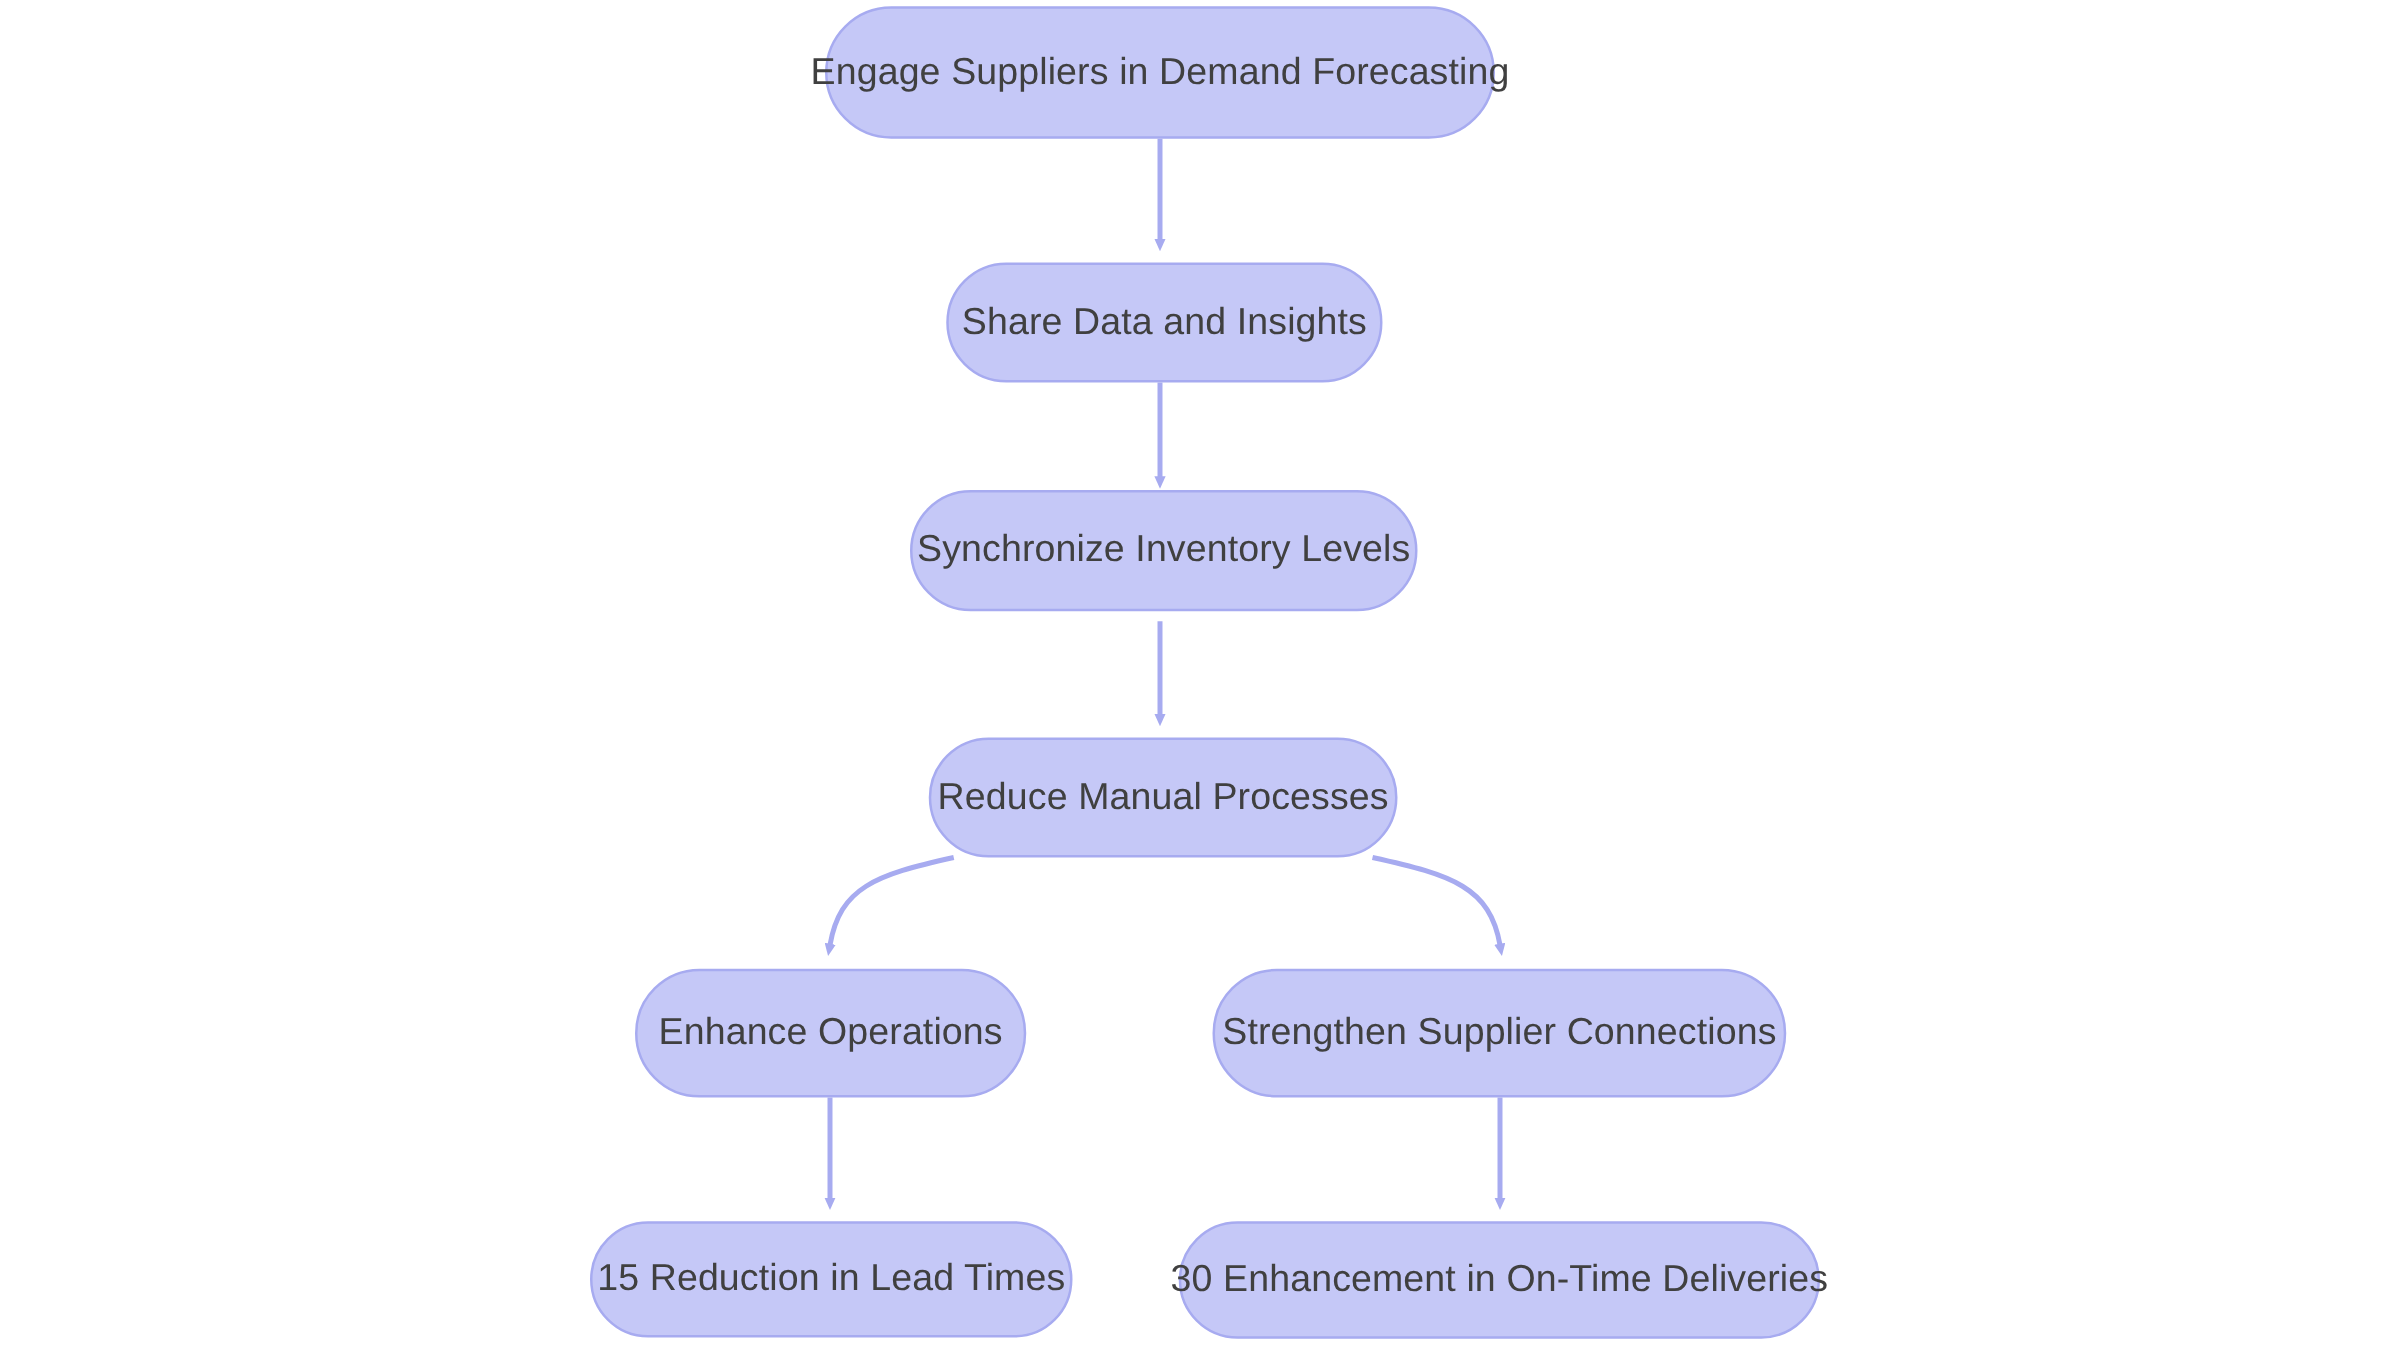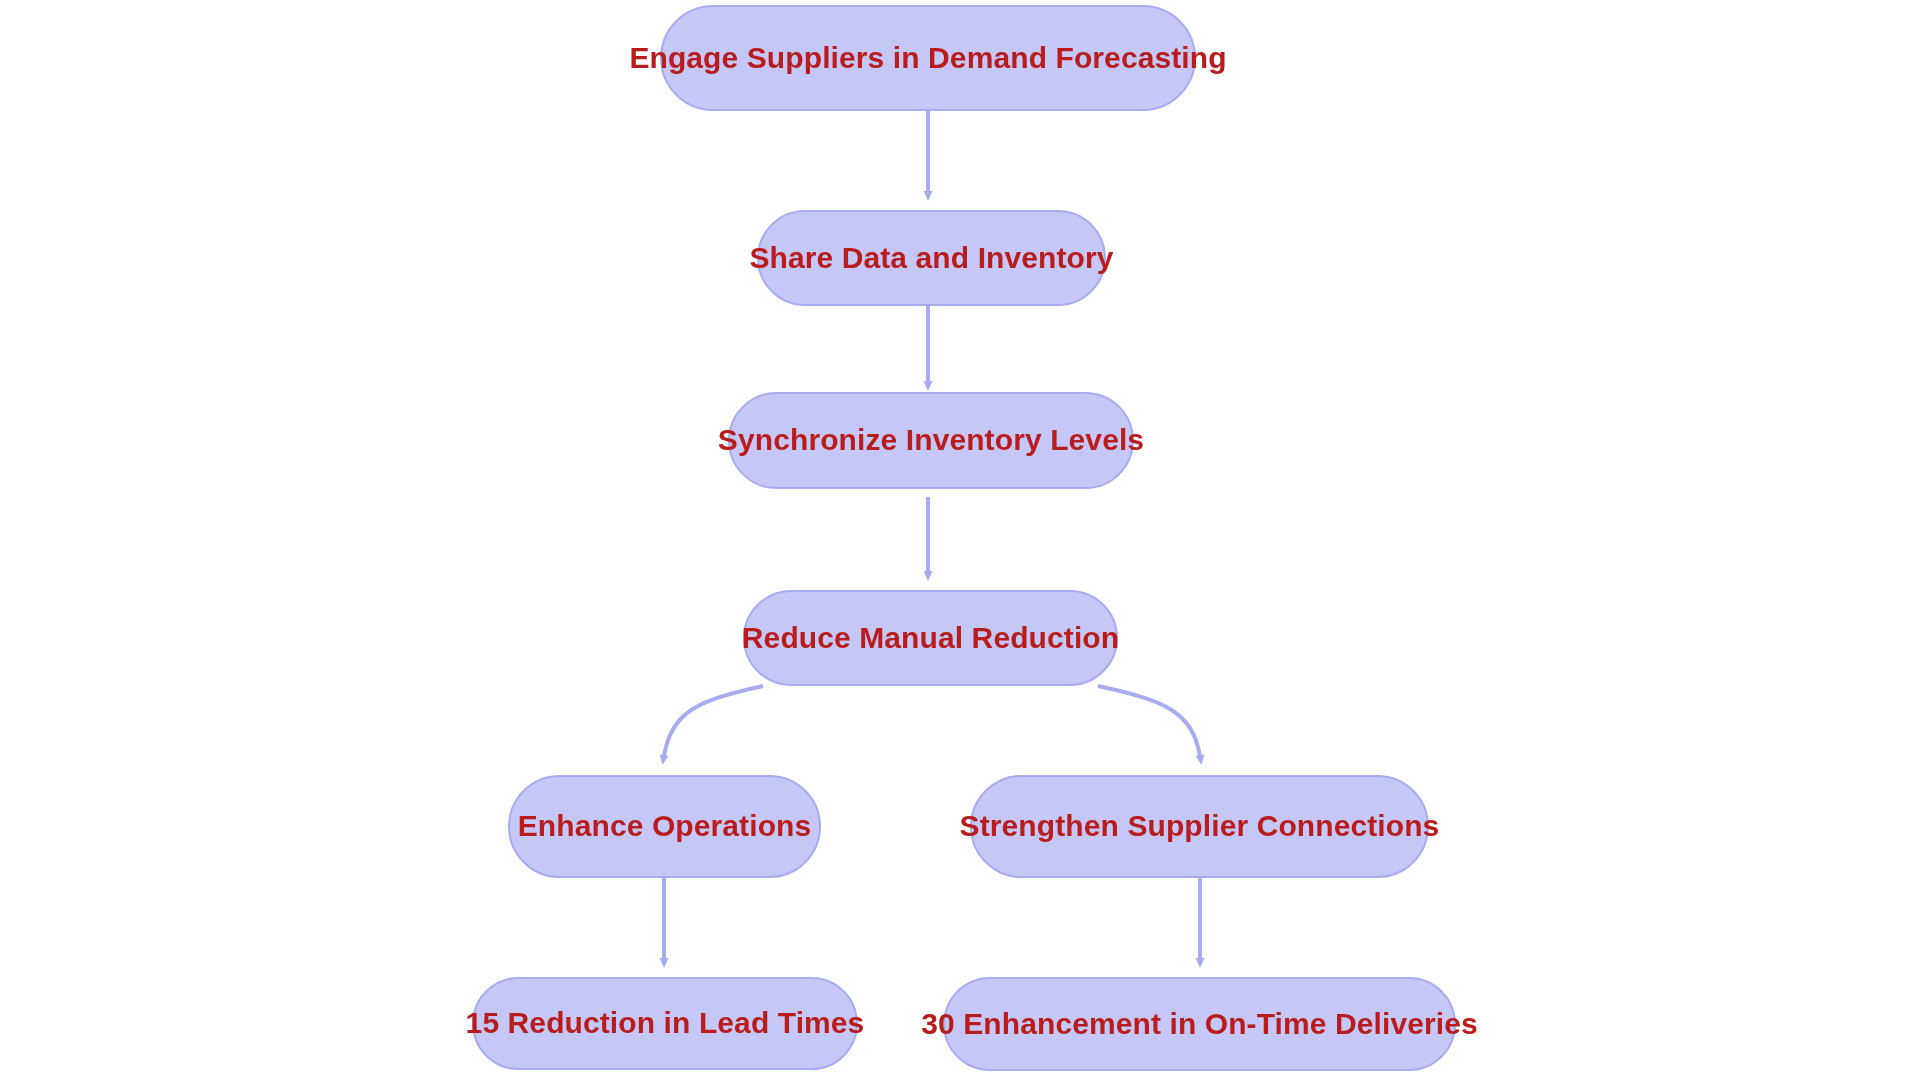--- a/index.html
+++ b/index.html
@@ -33,24 +33,24 @@
     display: flex;
     align-items: center;
     justify-content: center;
     background: #c5c8f7;
     border: 2px solid #a7abf0;
     border-radius: 999px;
     text-align: center;
     padding: 0 26px;
   }
   .node-label {
-    color: #b91c1c;
+    color: #404040;
     font-family: "Liberation Sans", sans-serif;
     font-size: 30px;
-    font-weight: 700;
+    font-weight: 400;
     line-height: 1.15;
     letter-spacing: 0.1px;
     white-space: nowrap;
   }
   
   #node-engage-suppliers      { left: 660px; top: 5px;   width: 536px; height: 106px; }
   #node-share-data            { left: 757px; top: 210px; width: 349px; height: 96px;  }
   #node-synchronize-inventory { left: 728px; top: 392px; width: 406px; height: 97px;  }
   #node-reduce-manual         { left: 743px; top: 590px; width: 375px; height: 96px;  }
   #node-enhance-operations    { left: 508px; top: 775px; width: 313px; height: 103px; }
@@ -97,29 +97,29 @@
     <g>
       <line x1="1200" y1="878" x2="1200" y2="959" stroke="#a7abf0" stroke-width="4" marker-end="url(#arrowhead)"></line>
     </g>
   </svg>
 
   <div class="node" id="node-engage-suppliers">
     <span class="node-label">Engage Suppliers in Demand Forecasting</span>
   </div>
 
   <div class="node" id="node-share-data">
-    <span class="node-label">Share Data and Inventory</span>
+    <span class="node-label">Share Data and Insights</span>
   </div>
 
   <div class="node" id="node-synchronize-inventory">
     <span class="node-label">Synchronize Inventory Levels</span>
   </div>
 
   <div class="node" id="node-reduce-manual">
-    <span class="node-label">Reduce Manual Reduction</span>
+    <span class="node-label">Reduce Manual Processes</span>
   </div>
 
   <div class="node" id="node-enhance-operations">
     <span class="node-label">Enhance Operations</span>
   </div>
 
   <div class="node" id="node-strengthen-supplier">
     <span class="node-label">Strengthen Supplier Connections</span>
   </div>
 

